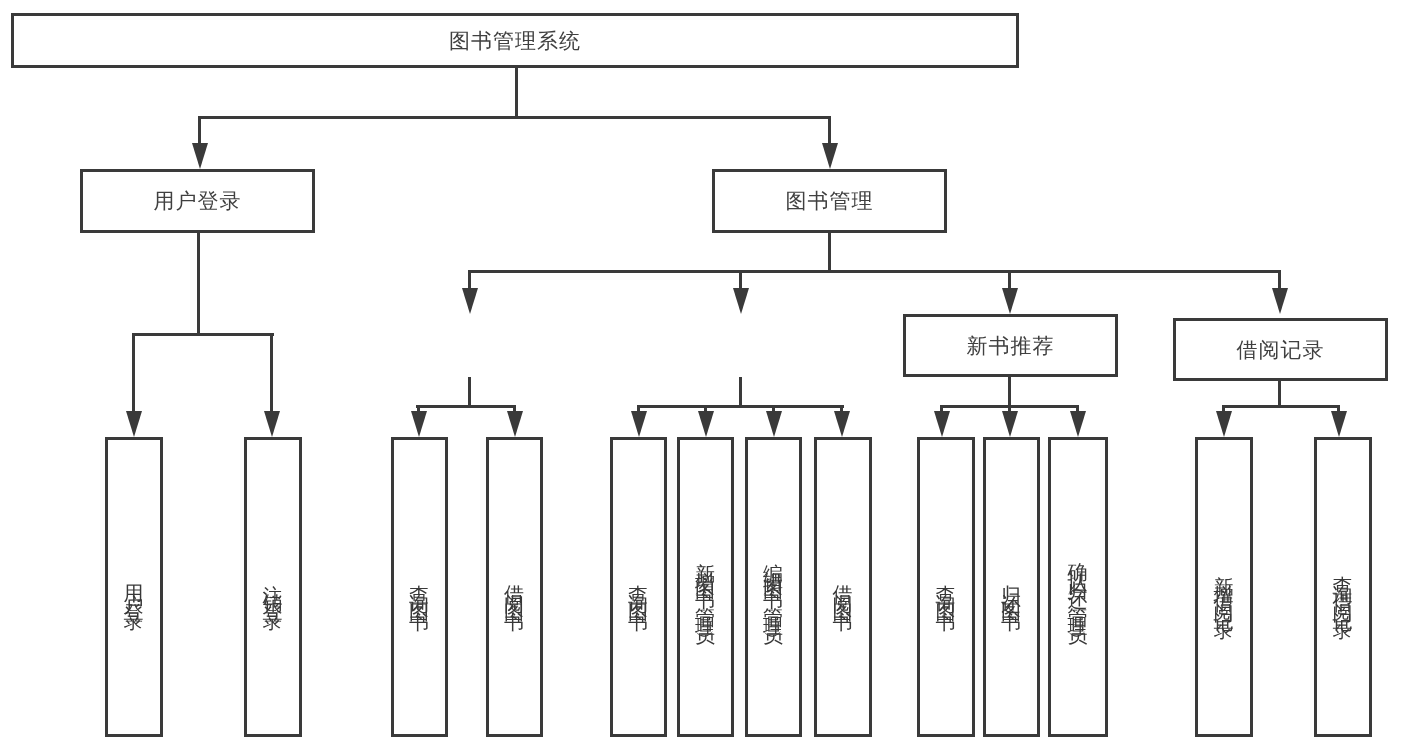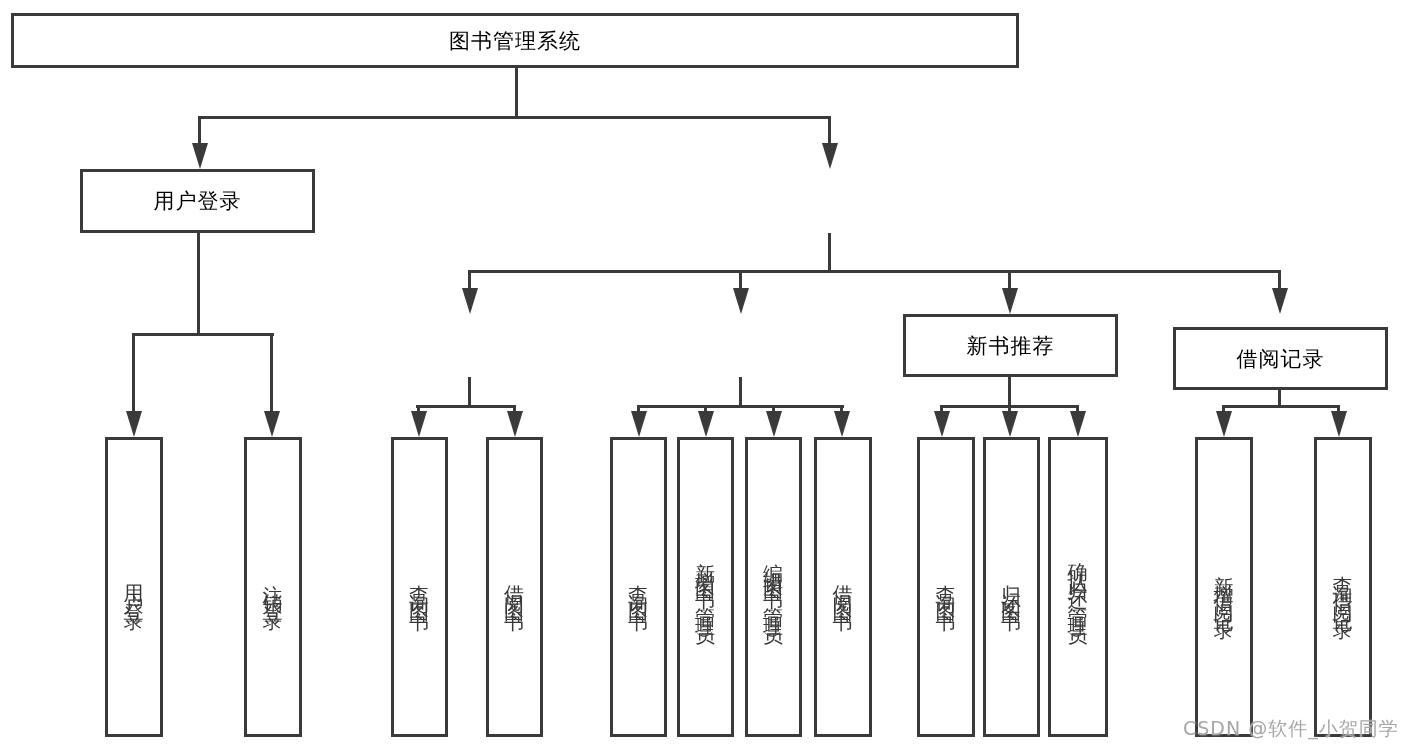--- a/index.html
+++ b/index.html
@@ -10,21 +10,21 @@
     width:1405px; height:747px;
     background:#ffffff;
     overflow:hidden;
   }
   
   .node {
     position:absolute;
     background:#ffffff;
     border:3px solid #3a3a3a;
     display:flex; align-items:center; justify-content:center;
-    color:#000000;
+    color:#404040;
     font-size:21px;
     letter-spacing:1px;
     white-space:nowrap;
     z-index:2;
   }
   .leaf {
     position:absolute;
     background:#ffffff;
     border:3px solid #3a3a3a;
     display:flex; align-items:center; justify-content:center;
@@ -120,26 +120,27 @@
   <div class="hline" style="left:1222px;top:405px;width:118px;"></div>
   <div class="vline" style="left:1222px;top:405px;height:9px;"></div>
   <div class="ahead" style="left:1216px;top:411px;"></div>
   <div class="vline" style="left:1337px;top:405px;height:9px;"></div>
   <div class="ahead" style="left:1331px;top:411px;"></div>
 
   <div class="node" style="left:11px;top:13px;width:1008px;height:55px;">图书管理系统</div>
 
   <div class="node" style="left:80px;top:169px;width:235px;height:64px;">用户登录</div>
 
+  <div class="node" style="left:712px;top:169px;width:235px;height:64px;">图书管理</div>
 
 
 
   <div class="node" style="left:903px;top:314px;width:215px;height:63px;">新书推荐</div>
 
-  <div class="node" style="left:1173px;top:327px;width:215px;height:63px;font-family:Liberation Mono, monospace;">借阅记录</div>
+  <div class="node" style="left:1173px;top:318px;width:215px;height:63px;font-family:Liberation Mono, monospace;">借阅记录</div>
 
   <div class="leaf" style="left:105px;top:437px;width:58px;height:300px;">
     <span>用户登录</span>
   </div>
   <div class="leaf" style="left:244px;top:437px;width:58px;height:300px;">
     <span>注销登录</span>
   </div>
 
   <div class="leaf" style="left:391px;top:437px;width:57px;height:300px;">
     <span>查询图书</span>
@@ -171,15 +172,14 @@
     <span>确认归还（管理员）</span>
   </div>
 
   <div class="leaf" style="left:1195px;top:437px;width:58px;height:300px;">
     <span>新增借阅记录</span>
   </div>
   <div class="leaf" style="left:1314px;top:437px;width:58px;height:300px;">
     <span>查询借阅记录</span>
   </div>
 
-  <div class="watermark">CSDN @软件_小贺同学</div>
 
 </div>
 
 </body></html>

